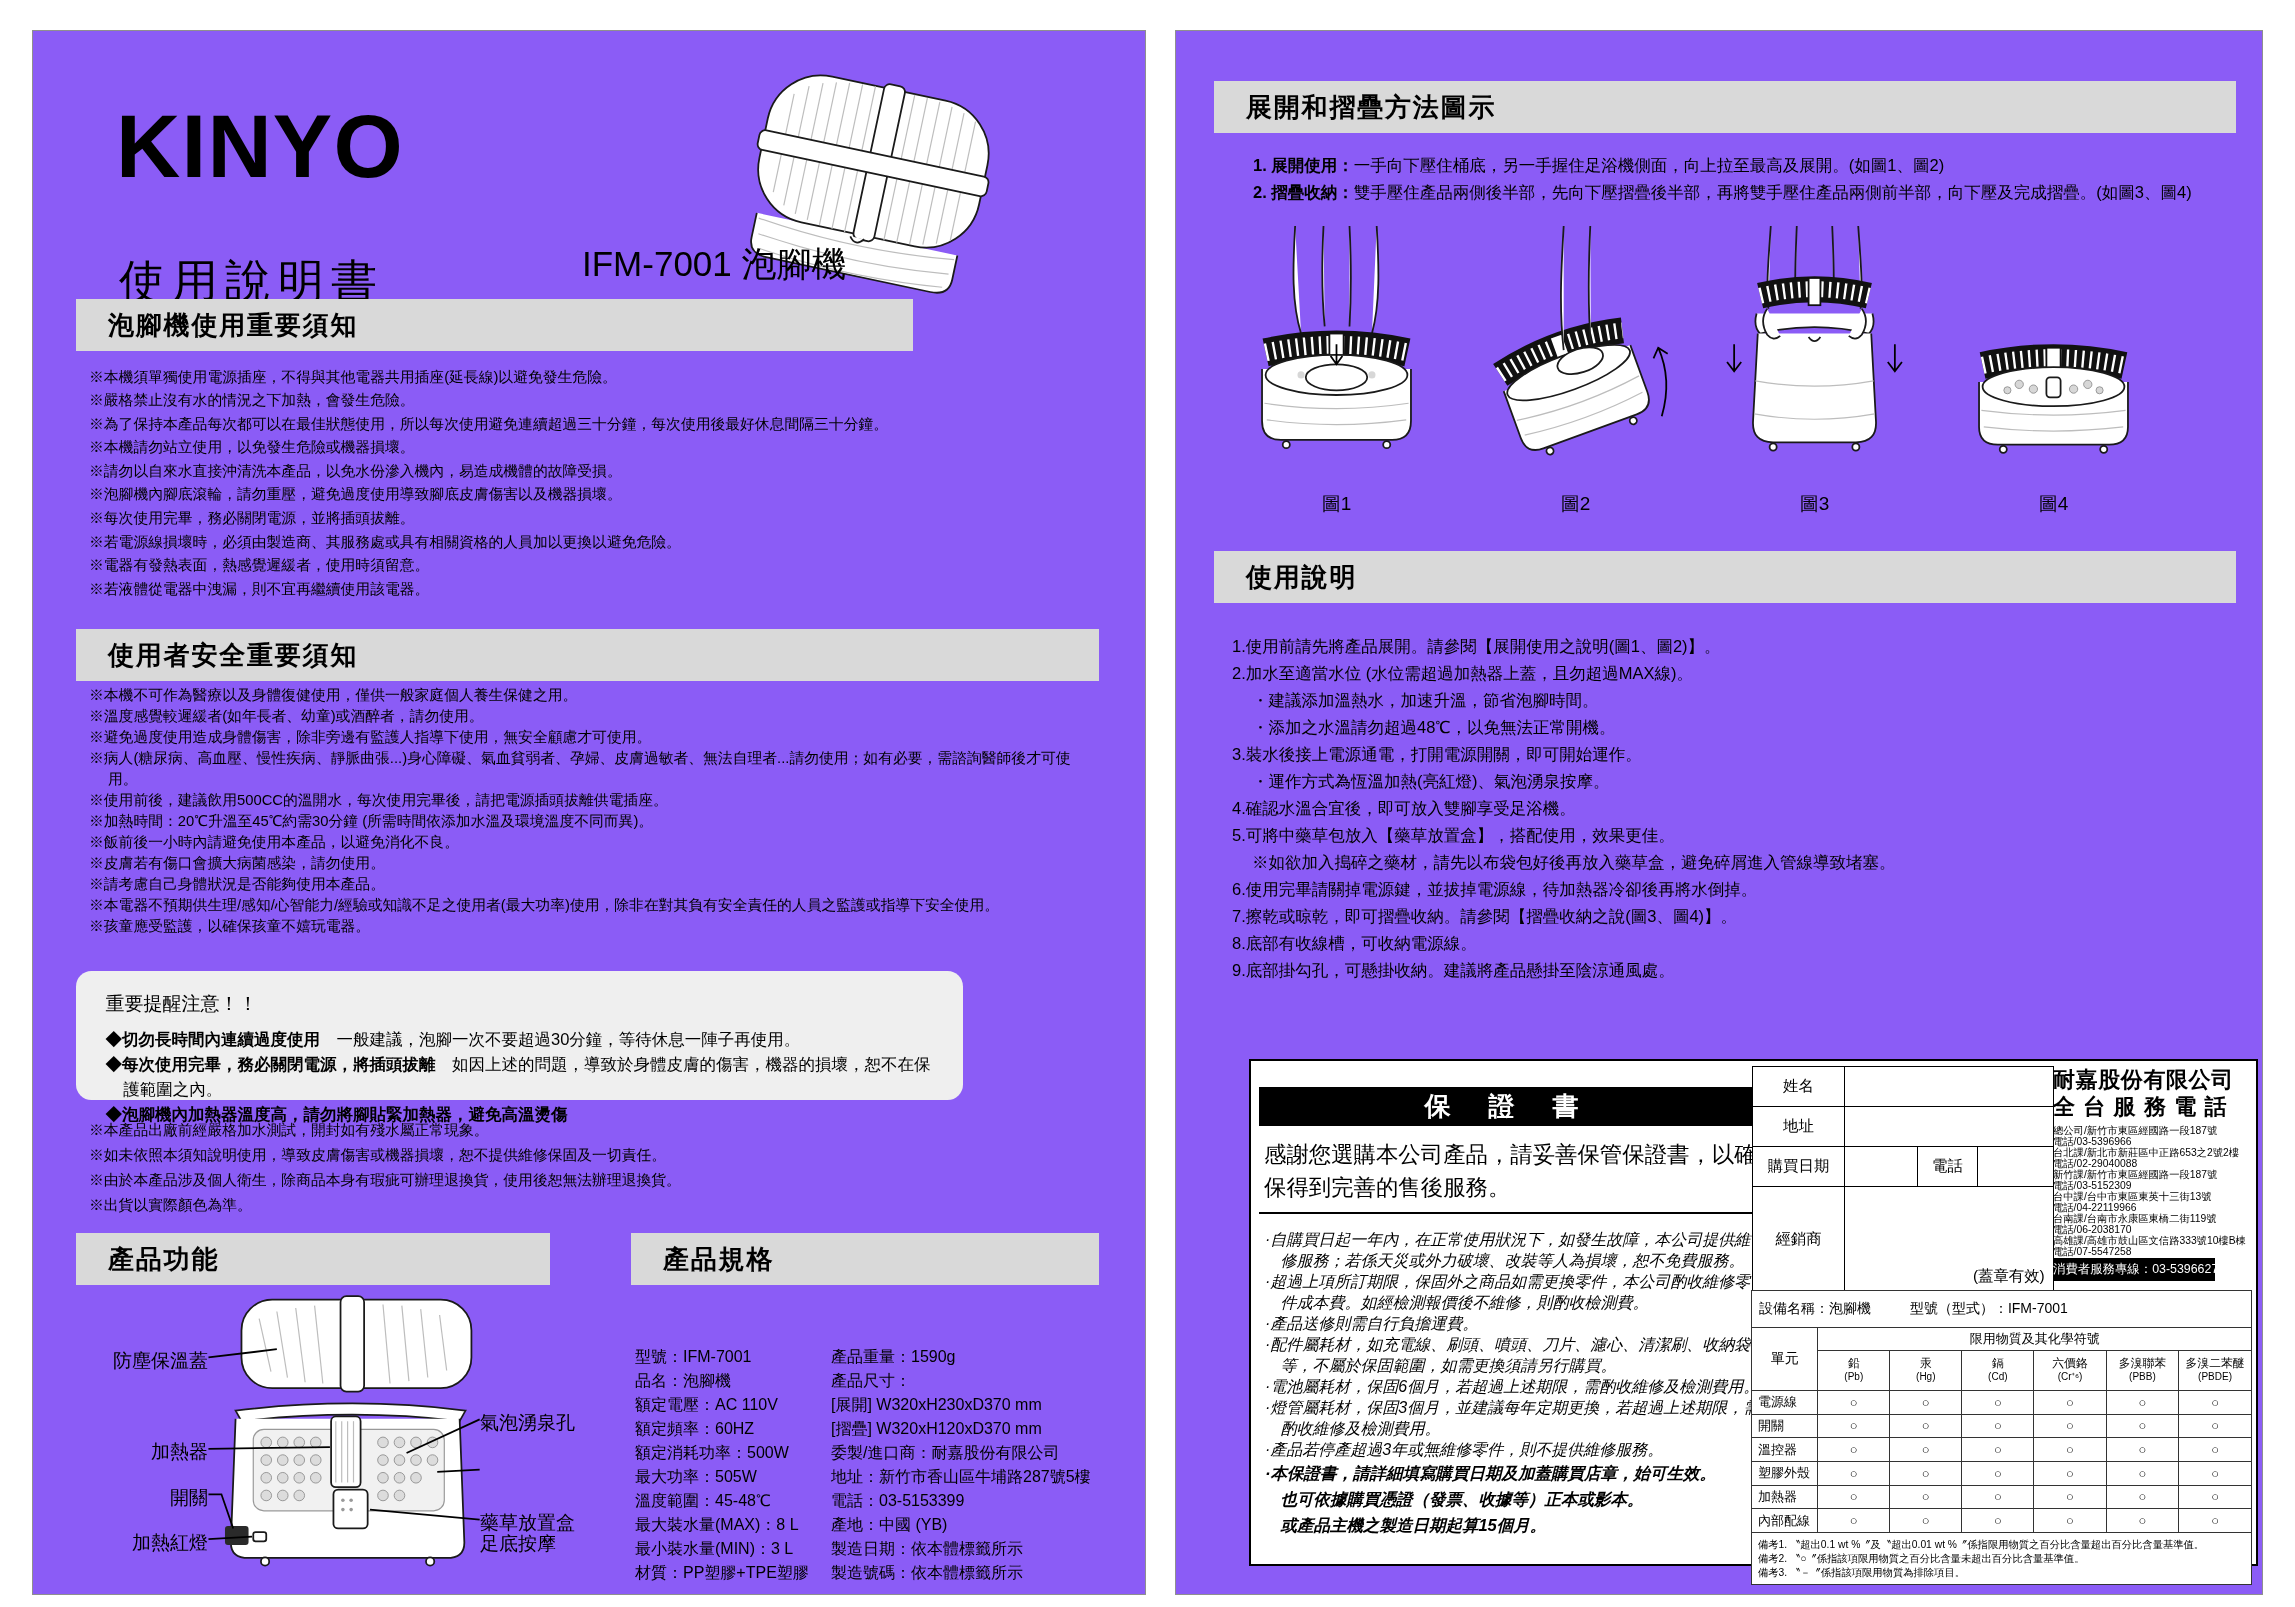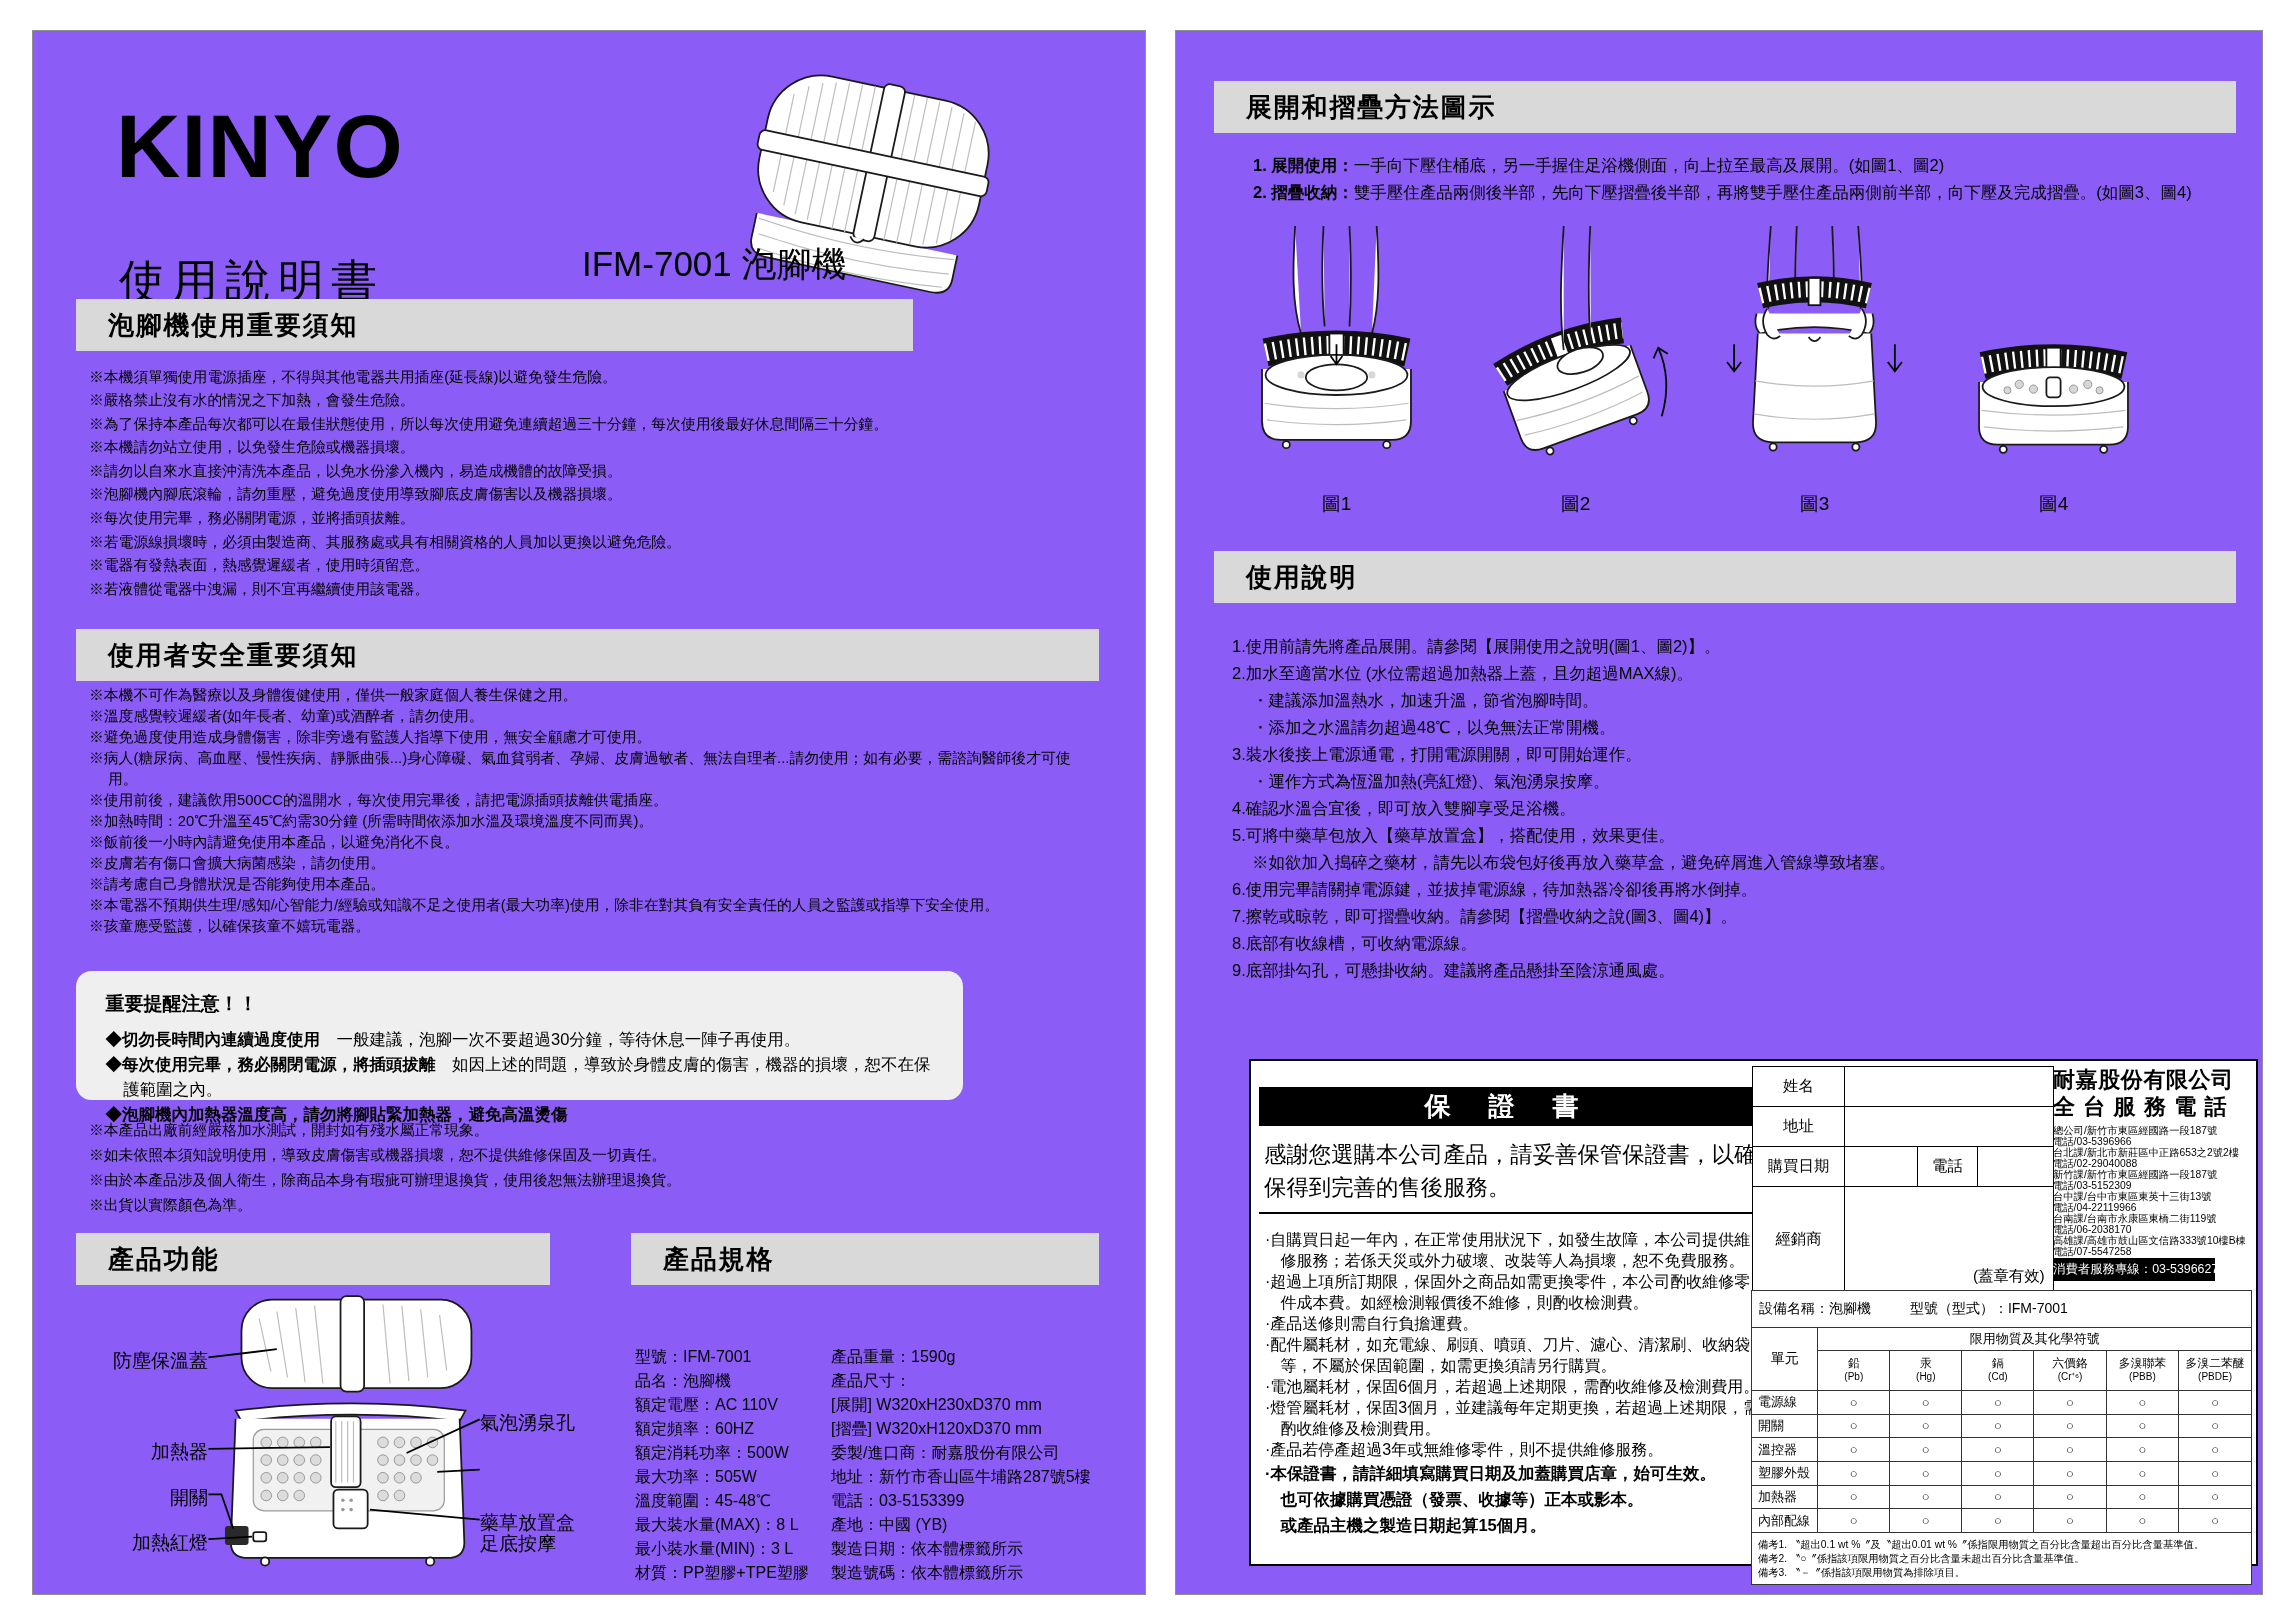--- a/index.html
+++ b/index.html
@@ -10,41 +10,41 @@
   .abs{position:absolute;}
   .bar{position:absolute;background:#d9d9d9;height:52px;box-sizing:border-box;}
   .bar span{display:block;margin-left:32px;line-height:52px;font-size:26px;font-weight:bold;letter-spacing:1.8px;}
   .brand{font-weight:900;font-size:89px;letter-spacing:1.2px;line-height:1;}
   .doctitle{font-size:46px;letter-spacing:7px;font-weight:500;}
   .prodtitle{font-size:35px;font-weight:500;}
   .notes{position:absolute;font-size:14.8px;line-height:23.6px;}
   .notes > div{padding-left:19px;text-indent:-19px;}
   .notes.tight{line-height:21px;}
   .rembox{position:absolute;background:#efefef;border-radius:15.4px;box-sizing:border-box;padding:20px 29.5px;}
-  .rembox .rtitle{font-size:19px;font-weight:bold;margin-bottom:10.6px;}
+  .rembox .rtitle{font-size:19px;font-weight:normal;margin-bottom:10.6px;}
   .rembox .ritem{font-size:16.5px;line-height:25px;padding-left:17.7px;text-indent:-17.7px;}
   .rembox .ritem b{font-weight:bold;}
   .speccol{position:absolute;font-size:16px;line-height:24px;white-space:nowrap;}
   .featlabL{position:absolute;left:50px;width:125px;text-align:right;font-size:19px;}
   .featlabR{position:absolute;left:447px;font-size:19px;white-space:nowrap;}
   .steps{position:absolute;font-size:16.5px;line-height:27px;}
   .steps b{font-weight:bold;}
   .figrow{position:absolute;display:flex;width:1004px;}
   .figbox{width:239px;text-align:center;}
   .figbox svg{display:block;margin:0 auto;}
   .figcap{font-size:19px;margin-top:5.9px;}
   .usage{position:absolute;font-size:16.5px;line-height:27px;}
   .usage .ind{padding-left:20px;}
   .wbox{position:absolute;border:2.4px solid #000;box-sizing:border-box;background:#fff;}
   .wtitlebar{position:absolute;background:#000;color:#fff;text-align:center;}
   .wtitlebar span{font-size:26px;font-weight:bold;letter-spacing:15.4px;line-height:39px;}
   .wintro{position:absolute;font-size:22.4px;line-height:33px;}
   .wrule{position:absolute;background:#000;}
   .wbullets{position:absolute;font-size:16px;line-height:21px;}
-  .wbullets > div{padding-left:15.4px;text-indent:-15.4px;margin-bottom:0;}
+  .wbullets > div{padding-left:15.4px;text-indent:-15.4px;margin-bottom:0;font-style:italic;}
   .wbullets .boldline{font-weight:bold;font-size:16.5px;line-height:26px;}
   .formtbl{position:absolute;border-collapse:collapse;}
   .formtbl td{border:1.8px solid #000;font-size:15.4px;text-align:center;vertical-align:middle;background:#fff;}
   .stamp{position:relative;}
   .stamp span{position:absolute;right:8.3px;bottom:4.7px;font-size:15.4px;}
   .contact{position:absolute;}
   .cname{font-size:22px;font-weight:bold;letter-spacing:0.6px;line-height:27px;white-space:nowrap;}
   .csub{font-size:22px;font-weight:bold;letter-spacing:8.3px;line-height:27px;white-space:nowrap;}
   .clines{font-size:10.3px;line-height:11px;margin-top:4.7px;}
   .clines div{white-space:nowrap;}

